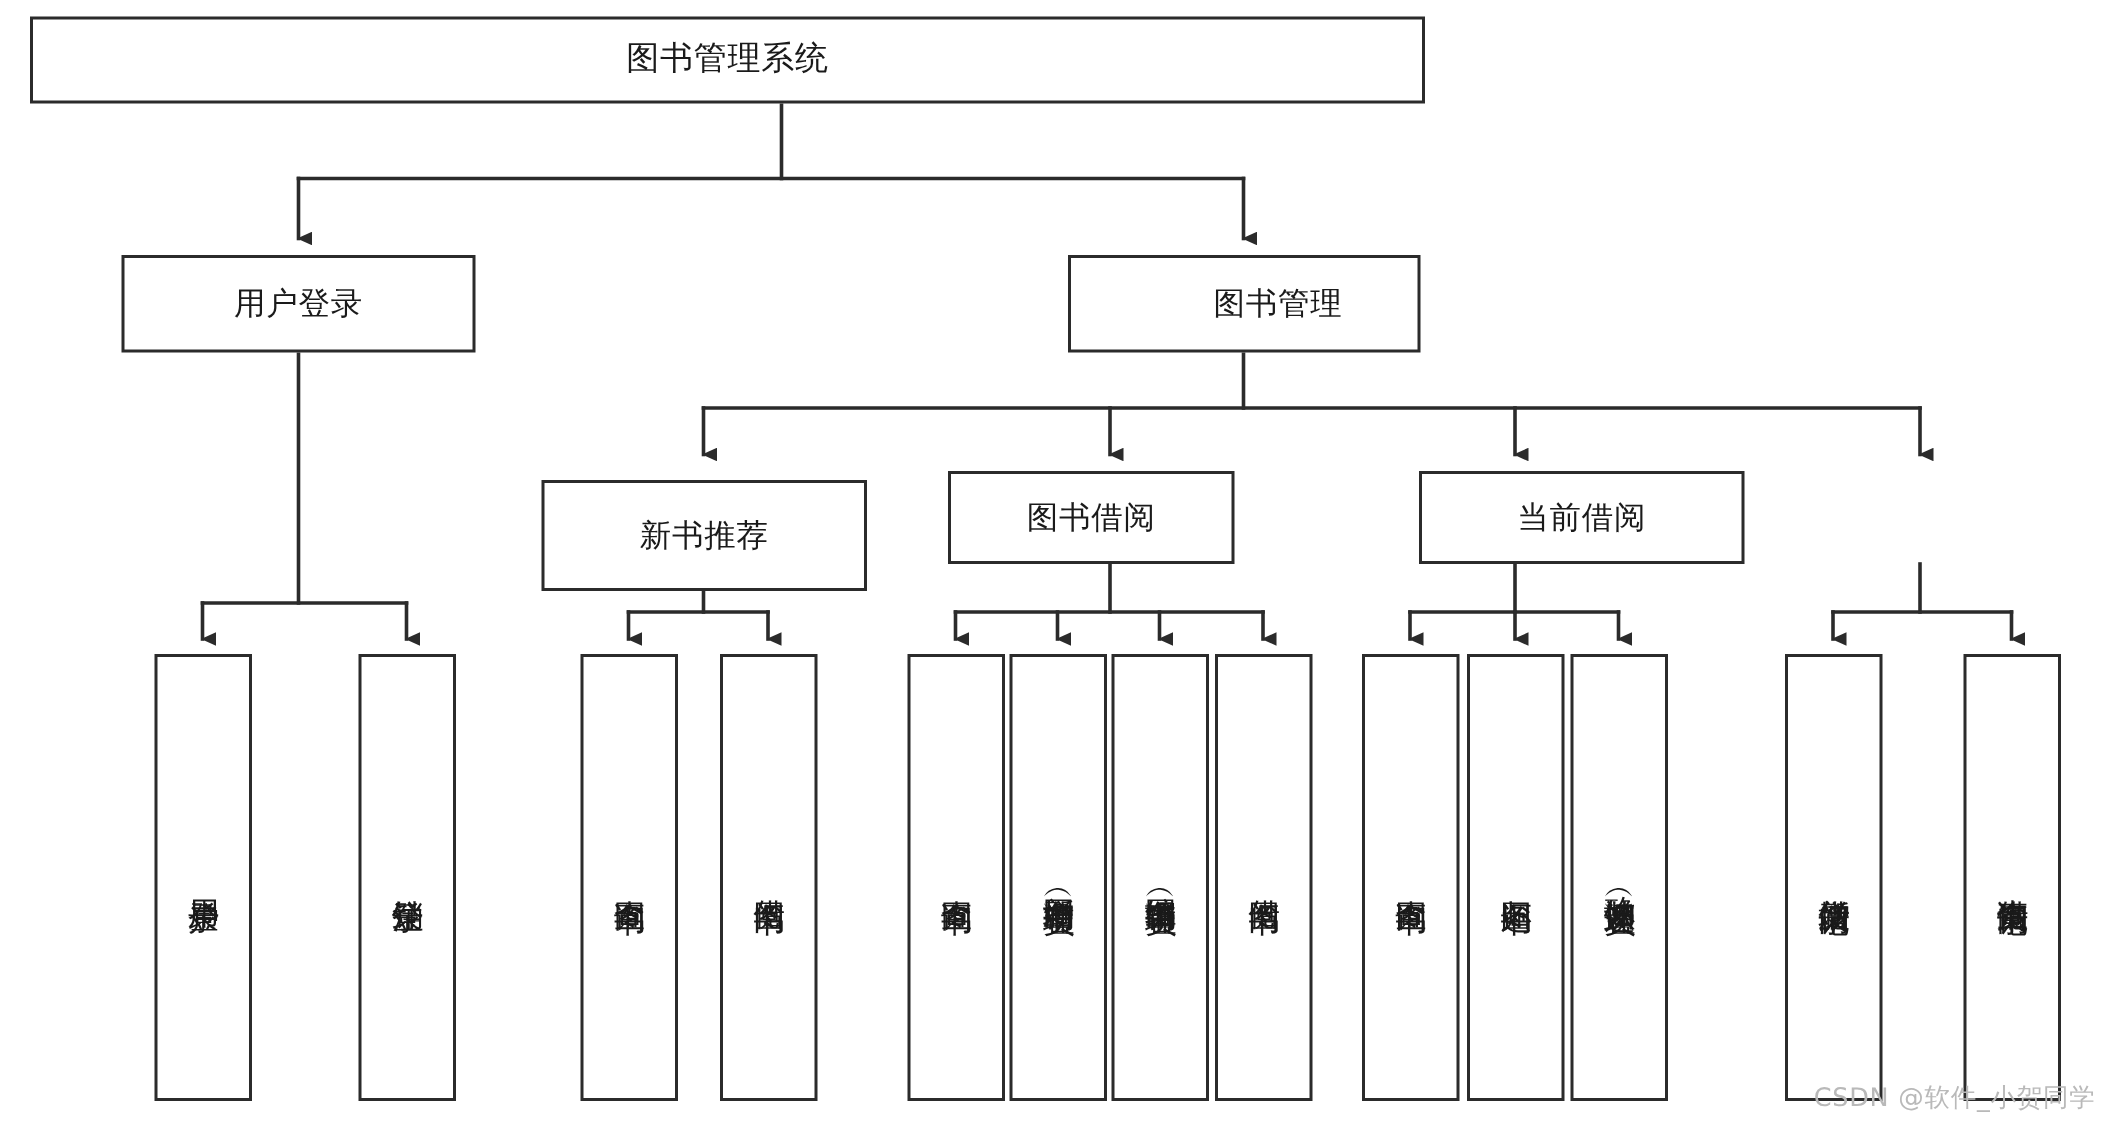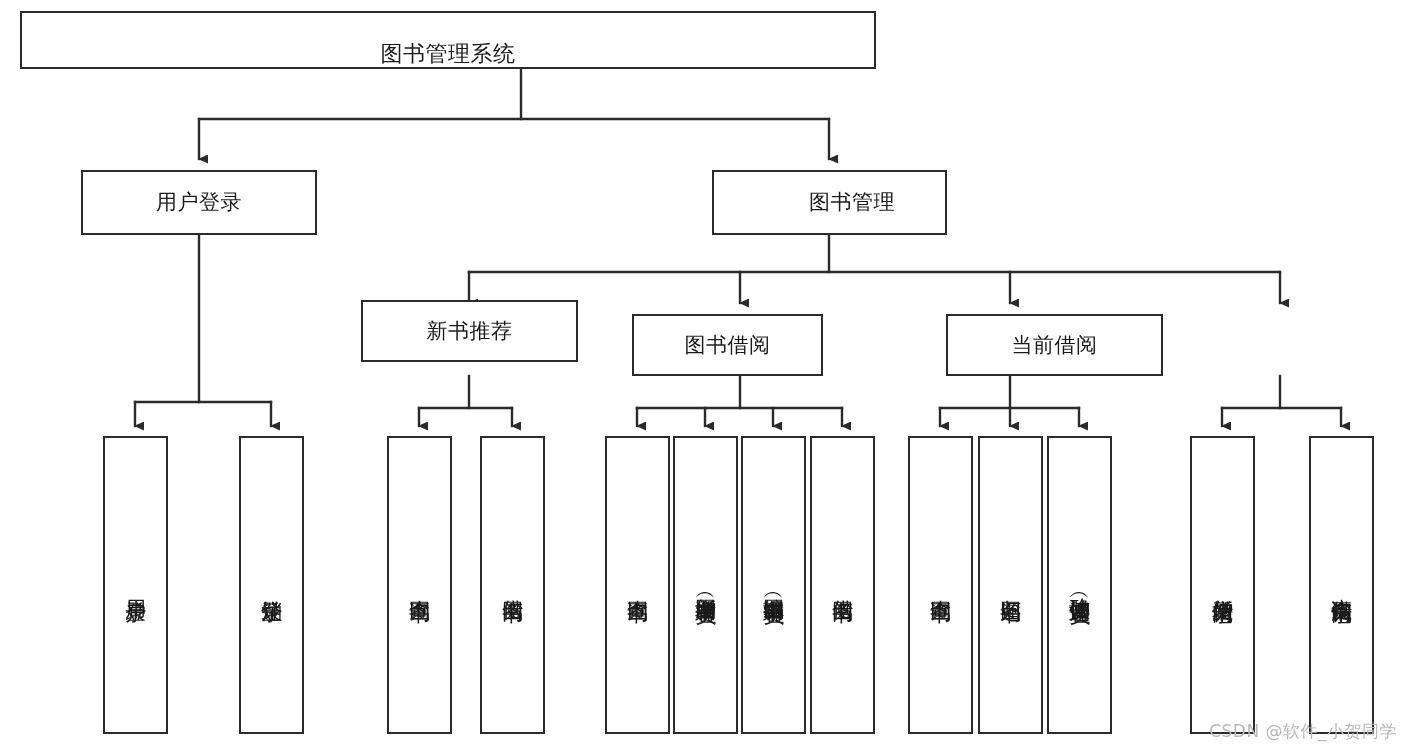--- a/index.html
+++ b/index.html
@@ -117,33 +117,33 @@
       <path d="M1010,408 L1010,426" marker-end="url(#arw)"></path>
       <path d="M1079,408 L1079,426" marker-end="url(#arw)"></path>
 
       <path d="M1280,376 L1280,408"></path>
       <path d="M1222,408 L1341,408"></path>
       <path d="M1222,408 L1222,426" marker-end="url(#arw)"></path>
       <path d="M1341,408 L1341,426" marker-end="url(#arw)"></path>
     </g>
   </svg>
 
-  <div class="node h-node" id="n-root" style="left:20px; top:11px; width:856px; height:58px;align-items:flex-end;">
+  <div class="node h-node" id="n-root" style="left:20px; top:11px; width:930px; height:58px;">
     <span class="lbl">图书管理系统</span>
   </div>
 
   <div class="node h-node" style="left:81px; top:170px; width:236px; height:65px;">
     <span class="lbl">用户登录</span>
   </div>
 
   <div class="node h-node" style="left:712px; top:170px; width:235px; height:65px;padding-left:45px;">
     <span class="lbl">图书管理</span>
   </div>
 
-  <div class="node h-node" style="left:361px; top:300px; width:217px; height:62px;align-items:center;">
+  <div class="node h-node" style="left:361px; top:320px; width:217px; height:74px;align-items:center;">
     <span class="lbl">新书推荐</span>
   </div>
 
   <div class="node h-node" style="left:632px; top:314px; width:191px; height:62px;">
     <span class="lbl">图书借阅</span>
   </div>
 
   <div class="node h-node" style="left:902px; top:314px; width:217px; height:62px;margin-left:44px;">
     <span class="lbl">当前借阅</span>
   </div>

